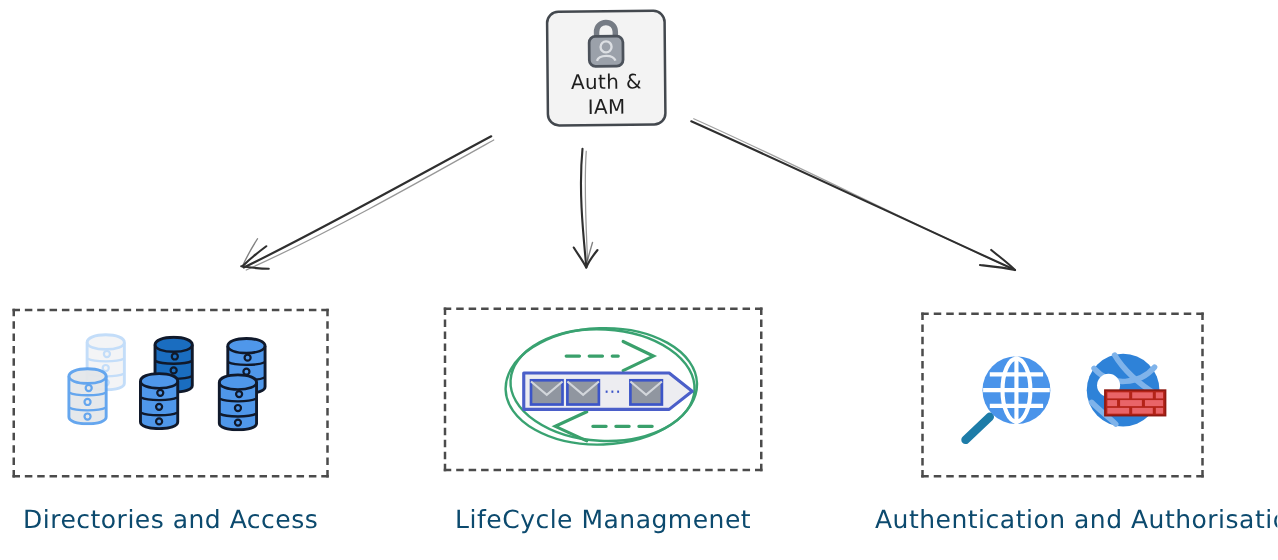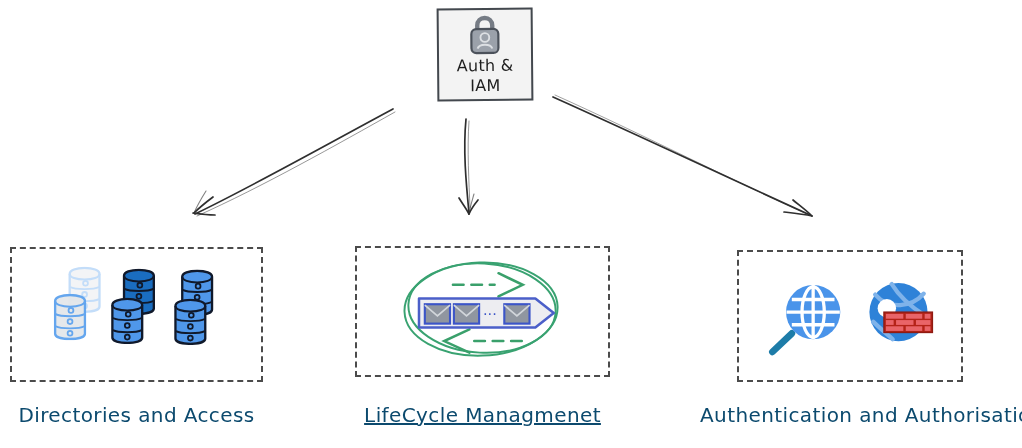--- a/index.html
+++ b/index.html
@@ -1,33 +1,33 @@
 <!DOCTYPE html>
 <html><head>
 <meta charset="utf-8">
 <style>
   html,body{margin:0;padding:0;background:#fff;}
   .canvas{position:relative;width:1022px;height:448px;background:#fff;overflow:hidden;
           font-family:"DejaVu Sans", sans-serif;color:#1e1e1e;}
   .arrows{position:absolute;left:0;top:0;width:1022px;height:448px;}
   .root-node{position:absolute;left:437px;top:8px;width:96px;height:93px;background:#f3f3f3;
-             border:2px solid #43484e;border-radius:0;box-sizing:border-box;
+             border:2px solid #43484e;border-radius:10px;box-sizing:border-box;
              display:flex;flex-direction:column;align-items:center;padding-top:4px;
              transform:rotate(-0.5deg);}
   .node-text{font-size:16px;line-height:1.25;text-align:center;display:flex;flex-direction:column;
              letter-spacing:.3px;}
   .dashed-box{position:absolute;border:2px dashed #4b4b4b;box-sizing:border-box;background:transparent;}
   .box-left{left:10px;top:247px;width:253px;height:135px;}
   .box-mid{left:355px;top:246px;width:255px;height:131px;}
   .box-right{left:737px;top:250px;width:226px;height:132px;}
   .boxfill{position:absolute;left:0;top:0;width:100%;height:100%;}
   .label{position:absolute;font-size:20px;text-align:center;letter-spacing:.4px;white-space:nowrap;
          color:#0c4a6e;}
   .label-left{left:10px;top:403px;width:253px;}
-  .label-mid{left:355px;top:403px;width:255px;text-decoration:underline;}
+  .label-mid{left:355px;top:403px;width:255px;}
   .label-right{left:700px;top:403px;width:322px;}
   
   .cyl-fade-b{--f:#eaecef;--s:#93c2f5;opacity:.55;}
   .cyl-fade-f{--f:#e4e7ea;--s:#5da2ee;opacity:.95;}
   .cyl-dark{--f:#1a6dc0;--s:#10192b;}
   .cyl-med{--f:#4f97ea;--s:#10192b;}
 </style>
 </head>
 <body>
 

